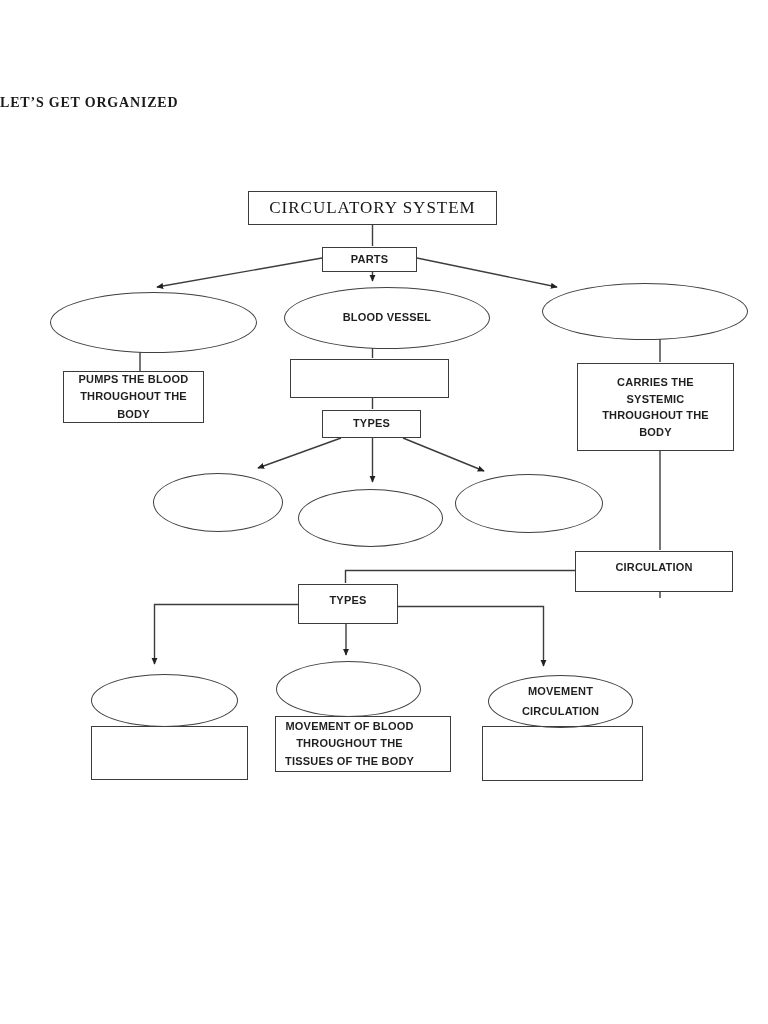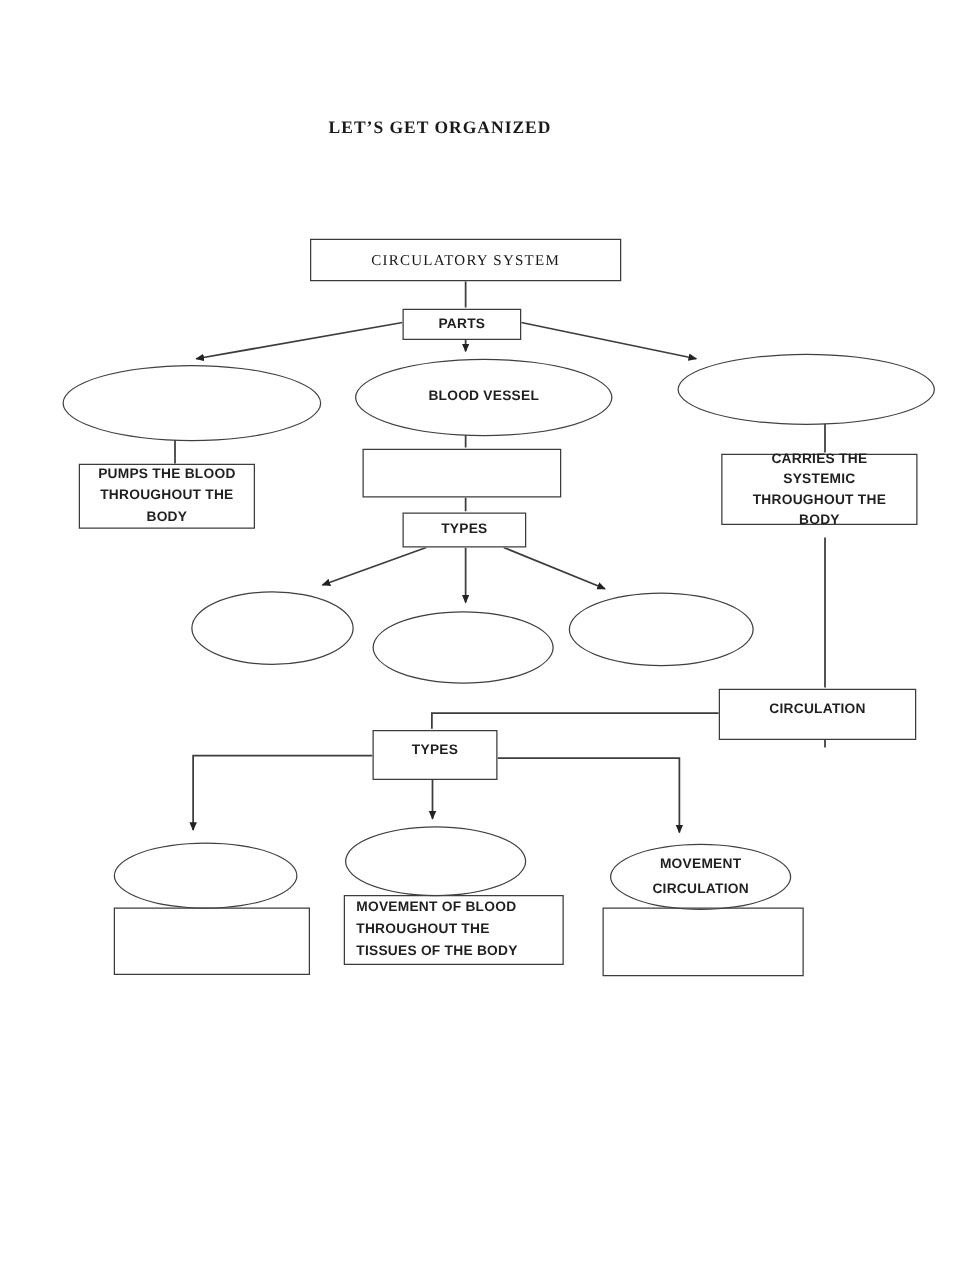--- a/index.html
+++ b/index.html
@@ -6,21 +6,21 @@
   .page{
     position:relative;
     width:768px;height:1024px;
     background:#ffffff;
     font-family:"Liberation Serif", serif;
     color:#1a1a1a;
     overflow:hidden;
   }
   .title{
     position:absolute;top:95px;left:0;width:704px;
-    text-align:center;
+    text-align:left;
     font-weight:bold;
     font-size:14px;
     letter-spacing:0.8px;
   }
   .direction{
     position:absolute;top:126px;left:90px;width:589px;
     font-size:13.4px;
     line-height:1.38;
   }
   .direction .just{
@@ -47,21 +47,21 @@
   }
   .rect.thin{border-width:1.2px;}
   .oval{
     border:1.3px solid #404040;
     border-radius:50%;
     background:transparent;
   }
   .serif-label{
     font-family:"Liberation Serif", serif;
     font-weight:normal;
-    font-size:12px;
+    font-size:17px;
     letter-spacing:1px;
     color:#161616;
   }
   .left-text{
     justify-content:flex-start;
     text-align:left;
     padding-left:9px;
     padding-right:4px;
   }
   svg.wires{
@@ -123,36 +123,36 @@
         <div>PUMPS THE BLOOD</div>
         <div>THROUGHOUT THE</div>
         <div>BODY</div>
       </div>
     </div>
 
   <div class="node rect" style="left:290px;top:359px;width:159px;height:39px;"></div>
 
   <div class="node rect" style="left:322px;top:410px;width:99px;height:28px;">TYPES</div>
 
-  <div class="node rect" style="left:577px;top:363px;width:157px;height:57px;line-height:1.5;">
+  <div class="node rect" style="left:577px;top:363px;width:157px;height:88px;line-height:1.5;">
       <div>
         <div>CARRIES THE</div>
         <div>SYSTEMIC</div>
         <div>THROUGHOUT THE</div>
         <div>BODY</div>
       </div>
     </div>
 
   <div class="node rect" style="left:575px;top:551px;width:158px;height:41px;align-items:flex-start;padding-top:7px;">CIRCULATION</div>
 
   <div class="node rect" style="left:298px;top:584px;width:100px;height:40px;align-items:flex-start;padding-top:7px;">TYPES</div>
 
   <div class="node rect" style="left:91px;top:726px;width:157px;height:54px;"></div>
 
-  <div class="node rect left-text" style="left:275px;top:716px;width:176px;height:56px;line-height:1.6;">
+  <div class="node rect left-text" style="left:275px;top:716px;width:176px;height:56px;line-height:1.6;text-align:center;">
       <div>
         <div>MOVEMENT OF BLOOD</div>
         <div>THROUGHOUT THE</div>
         <div>TISSUES OF THE BODY</div>
       </div>
     </div>
 
   <div class="node rect" style="left:482px;top:726px;width:161px;height:55px;"></div>
 
   <div class="node oval" style="left:50px;top:292px;width:207px;height:61px;"></div>

